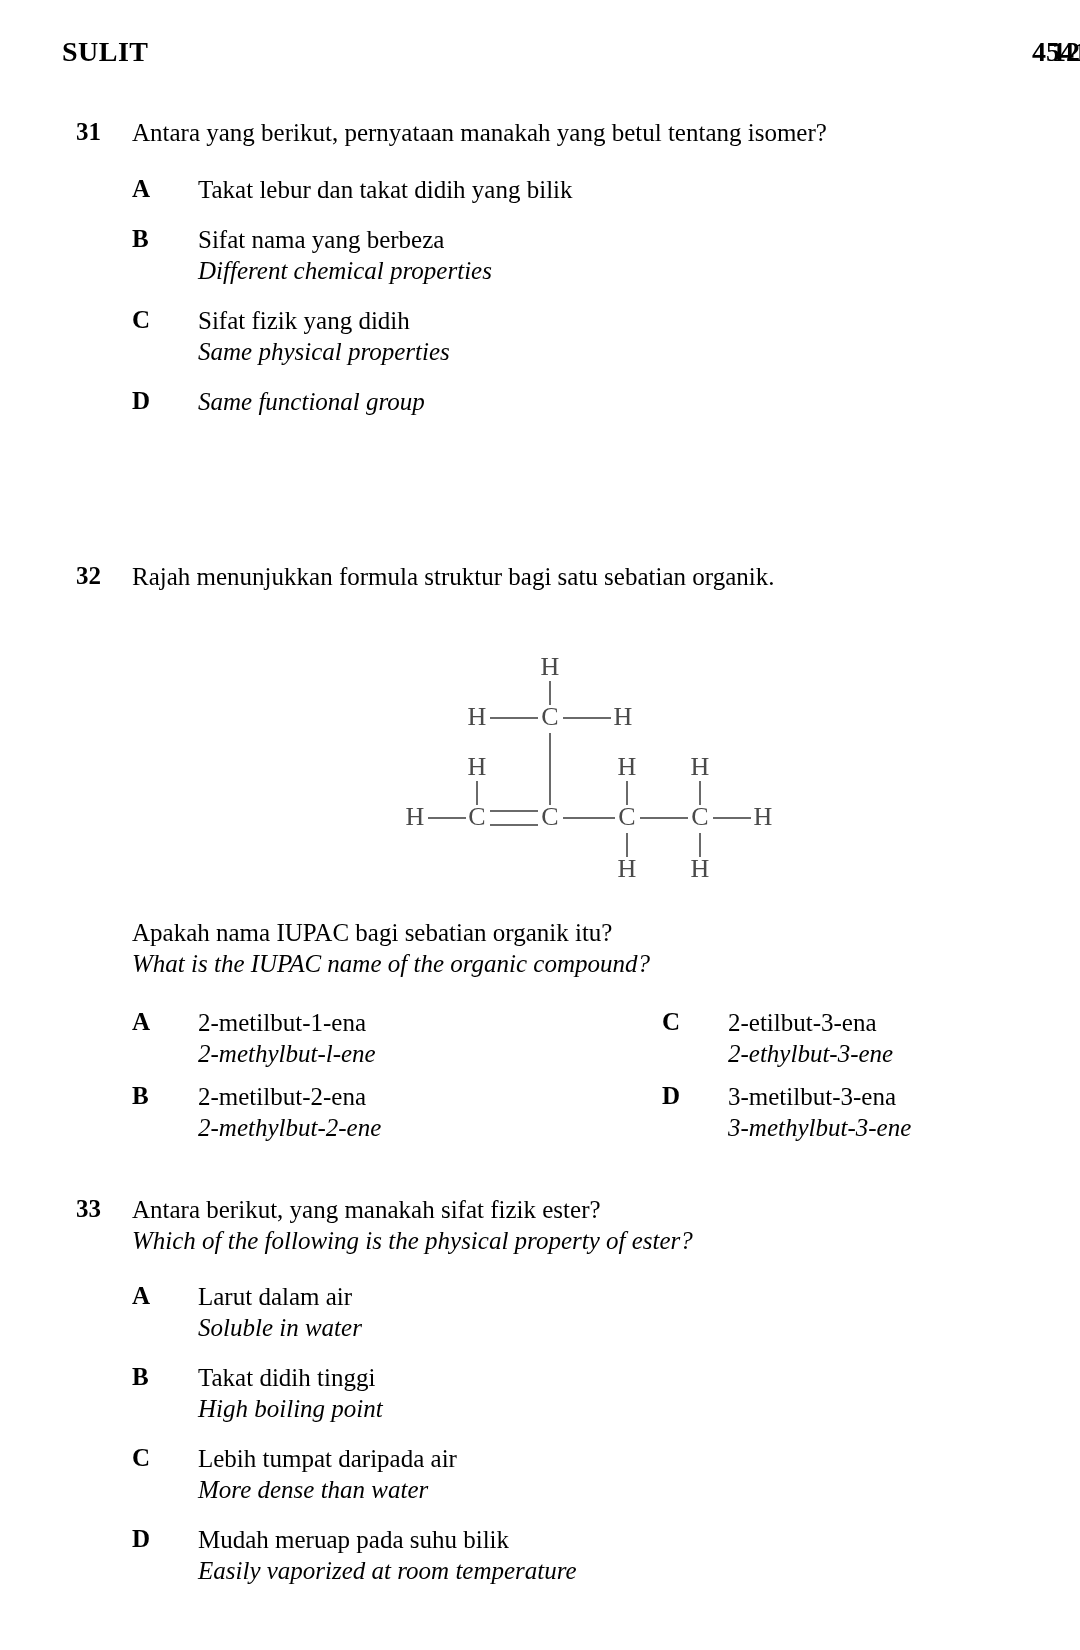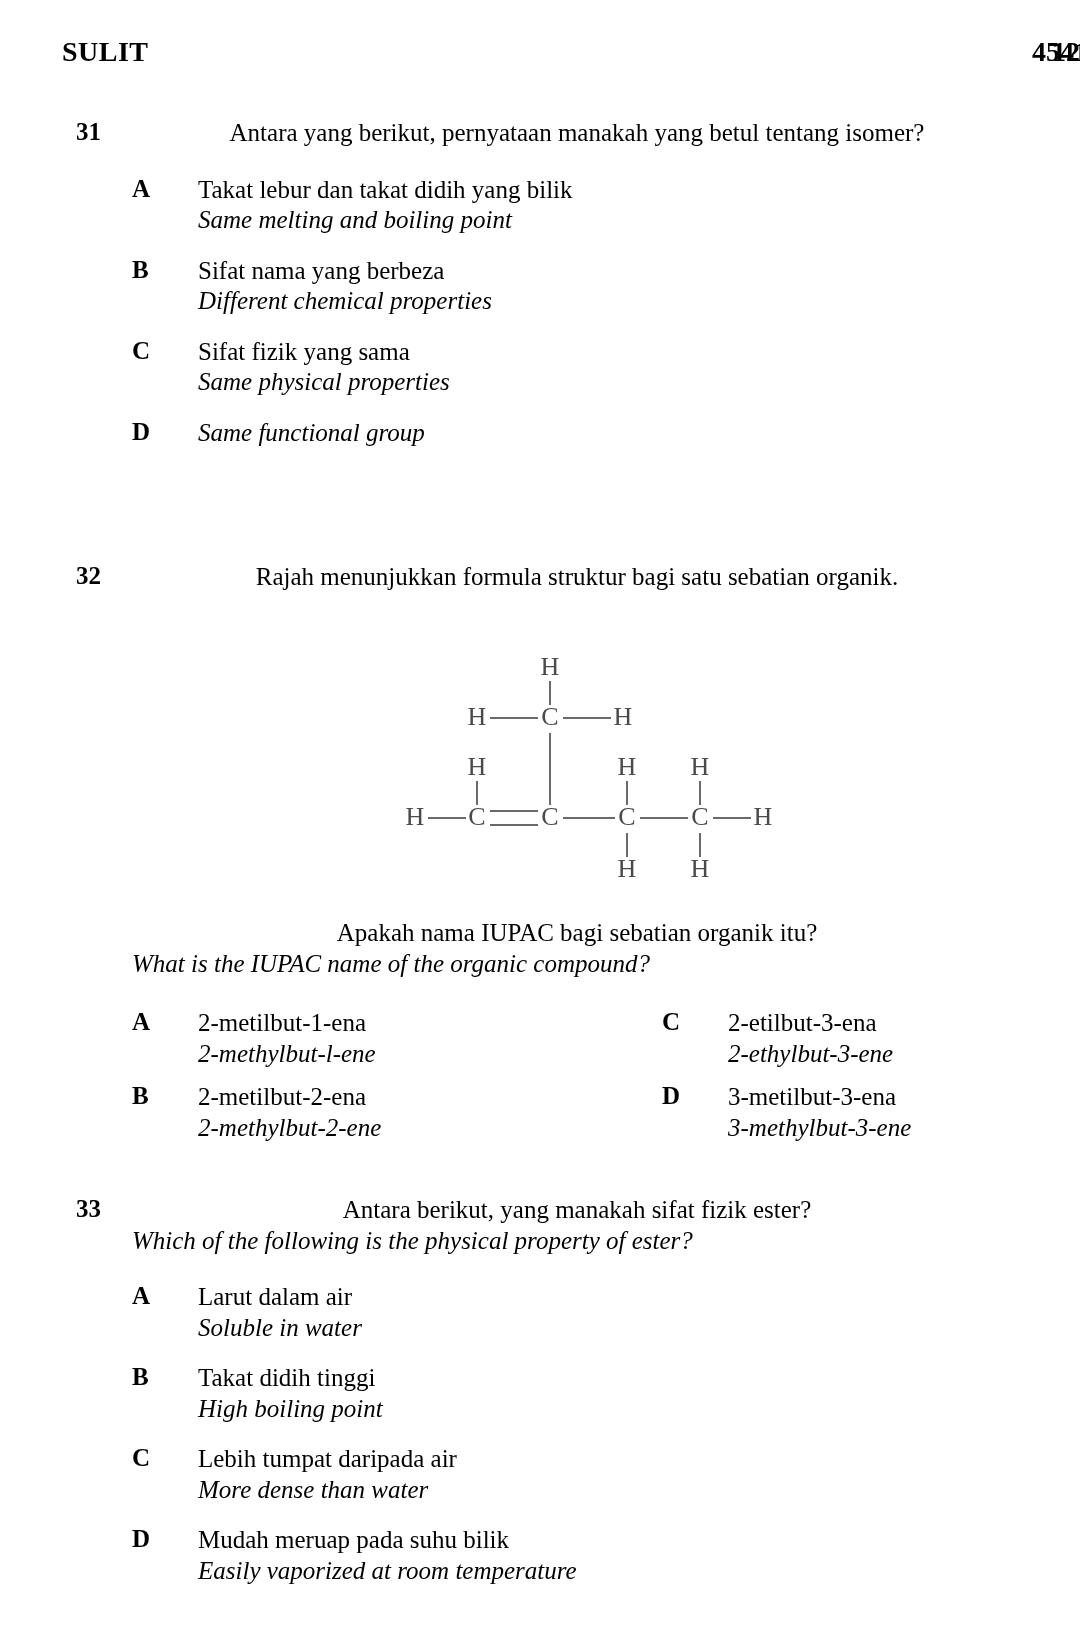--- a/index.html
+++ b/index.html
@@ -65,21 +65,20 @@
     position: absolute;
     left: 14px;
     top: 0;
     font-size: 25px;
     font-weight: bold;
   }
   .q-my {
     font-size: 25px;
     line-height: 1.22;
     white-space: nowrap;
-    text-align: center;
   }
   .q-en {
     font-size: 25px;
     font-style: italic;
     line-height: 1.22;
     white-space: nowrap;
   }
 
   
   .options {
@@ -161,30 +160,29 @@
 
 <div class="question" style="top:118px;">
   <div class="q-head">
     <div class="q-num">31</div>
     <div class="q-my">Antara yang berikut, pernyataan manakah yang betul tentang isomer?</div>
   </div>
   <div class="options">
     <div class="option">
       <span class="opt-letter">A</span>
       <div class="opt-my">Takat lebur dan takat didih yang bilik</div>
-      <div class="opt-en">Same melting and boiling point</div>
     </div>
     <div class="option">
       <span class="opt-letter">B</span>
       <div class="opt-my">Sifat nama yang berbeza</div>
       <div class="opt-en">Different chemical properties</div>
     </div>
     <div class="option">
       <span class="opt-letter">C</span>
-      <div class="opt-my">Sifat fizik yang sama</div>
+      <div class="opt-my">Sifat fizik yang didih</div>
       <div class="opt-en">Same physical properties</div>
     </div>
     <div class="option">
       <span class="opt-letter">D</span>
       <div class="opt-en">Same functional group</div>
     </div>
   </div>
 </div>
 
 <div class="question" style="top:562px;">

